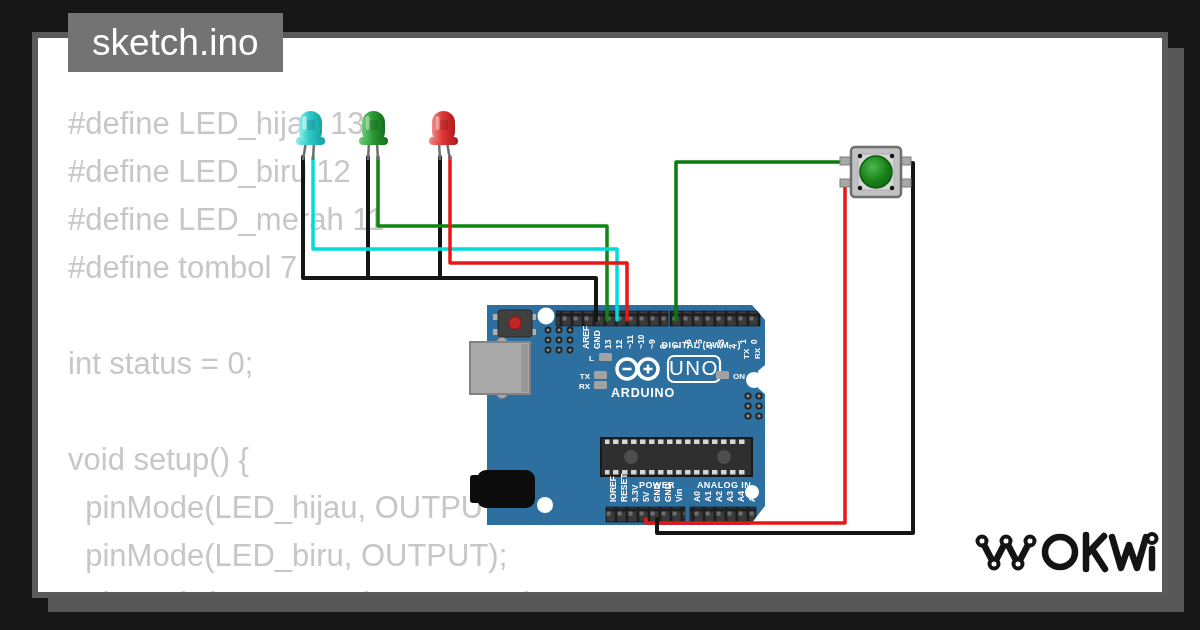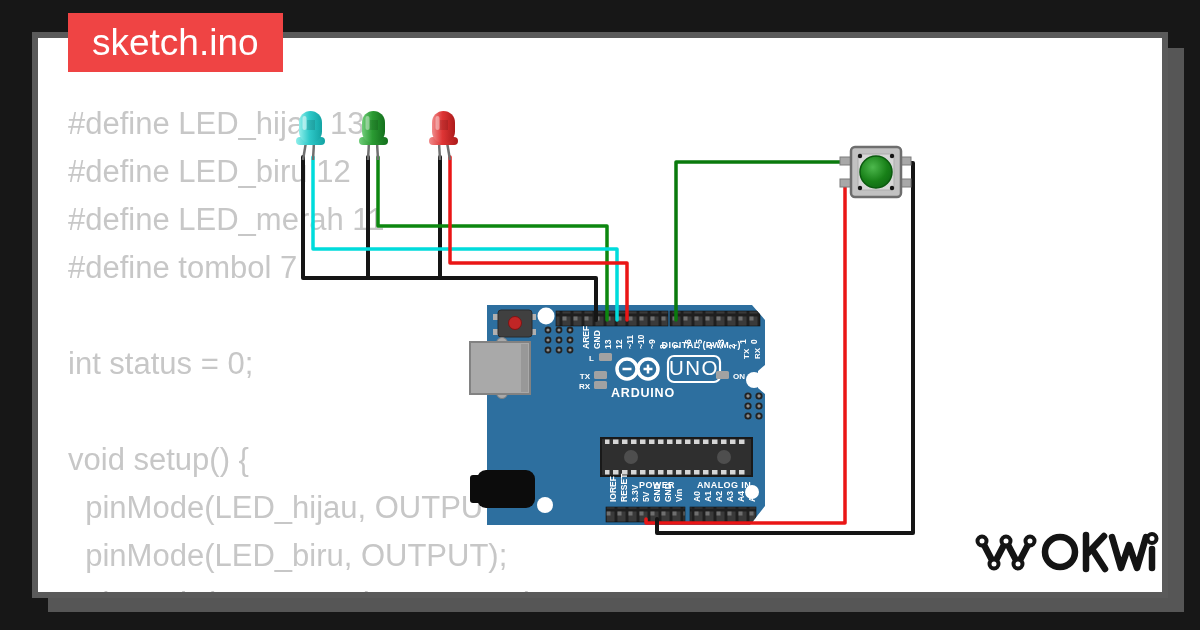--- a/index.html
+++ b/index.html
@@ -4,21 +4,21 @@
 <style>
   html,body{margin:0;padding:0;width:1200px;height:630px;background:#171717;overflow:hidden;
     font-family:"Liberation Sans",sans-serif;}
   .frame{position:absolute;inset:0;width:1200px;height:630px;background:#171717;}
   .shadow{position:absolute;left:48px;top:48px;width:1136px;height:564px;background:#565656;}
   .canvas{position:absolute;left:32px;top:32px;width:1124px;height:554px;background:#ffffff;
     border:6px solid #5a5a5a;overflow:hidden;}
   .code{position:absolute;left:30px;top:62px;margin:0;font-family:"Liberation Sans",sans-serif;
     font-size:31px;line-height:48px;color:#c7c7c7;white-space:pre;}
   .circuit{position:absolute;left:0;top:0;width:1200px;height:630px;}
-  .title-tab{position:absolute;left:68px;top:13px;height:59px;line-height:59px;background:#ef4444;
+  .title-tab{position:absolute;left:68px;top:13px;height:59px;line-height:59px;background:#737373;
     color:#ffffff;font-size:37px;padding:0 24px;z-index:5;}
   svg text{font-family:"Liberation Sans",sans-serif;fill:#ffffff;}
   .pinlbl{font-size:8.5px;font-weight:bold;}
   .grplbl{font-size:9px;font-weight:bold;letter-spacing:.4px;}
   .sml{font-size:8px;font-weight:bold;}
 </style>
 </head>
 <body>
 
 <div class="frame">

